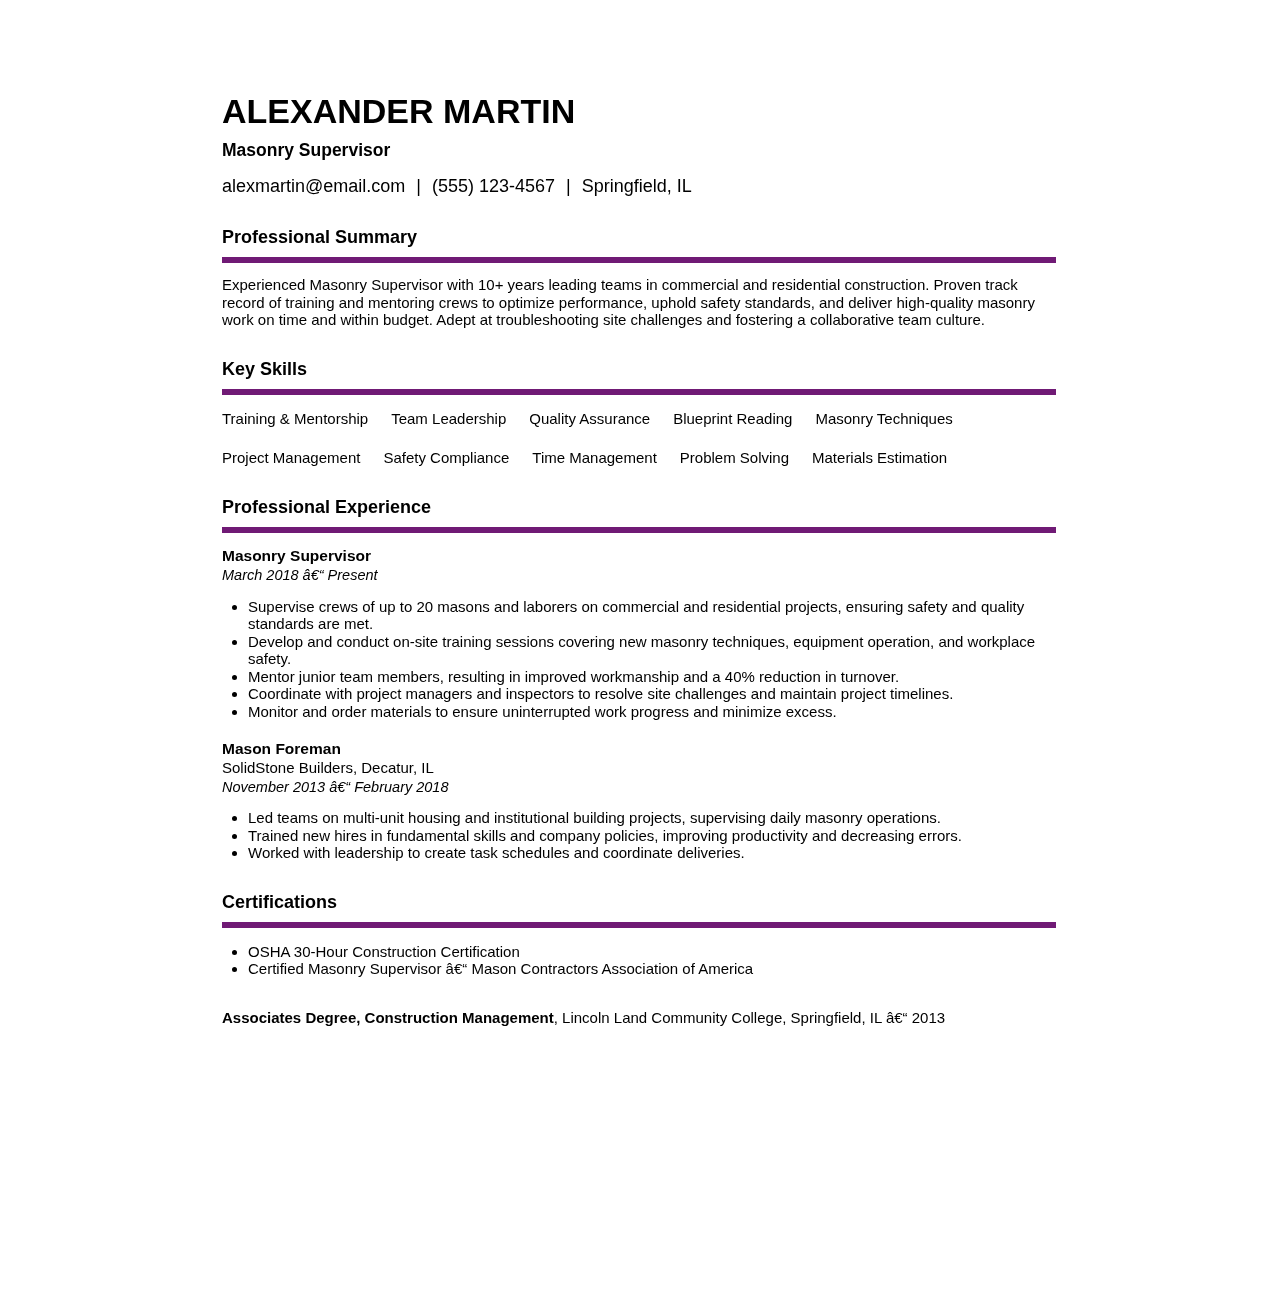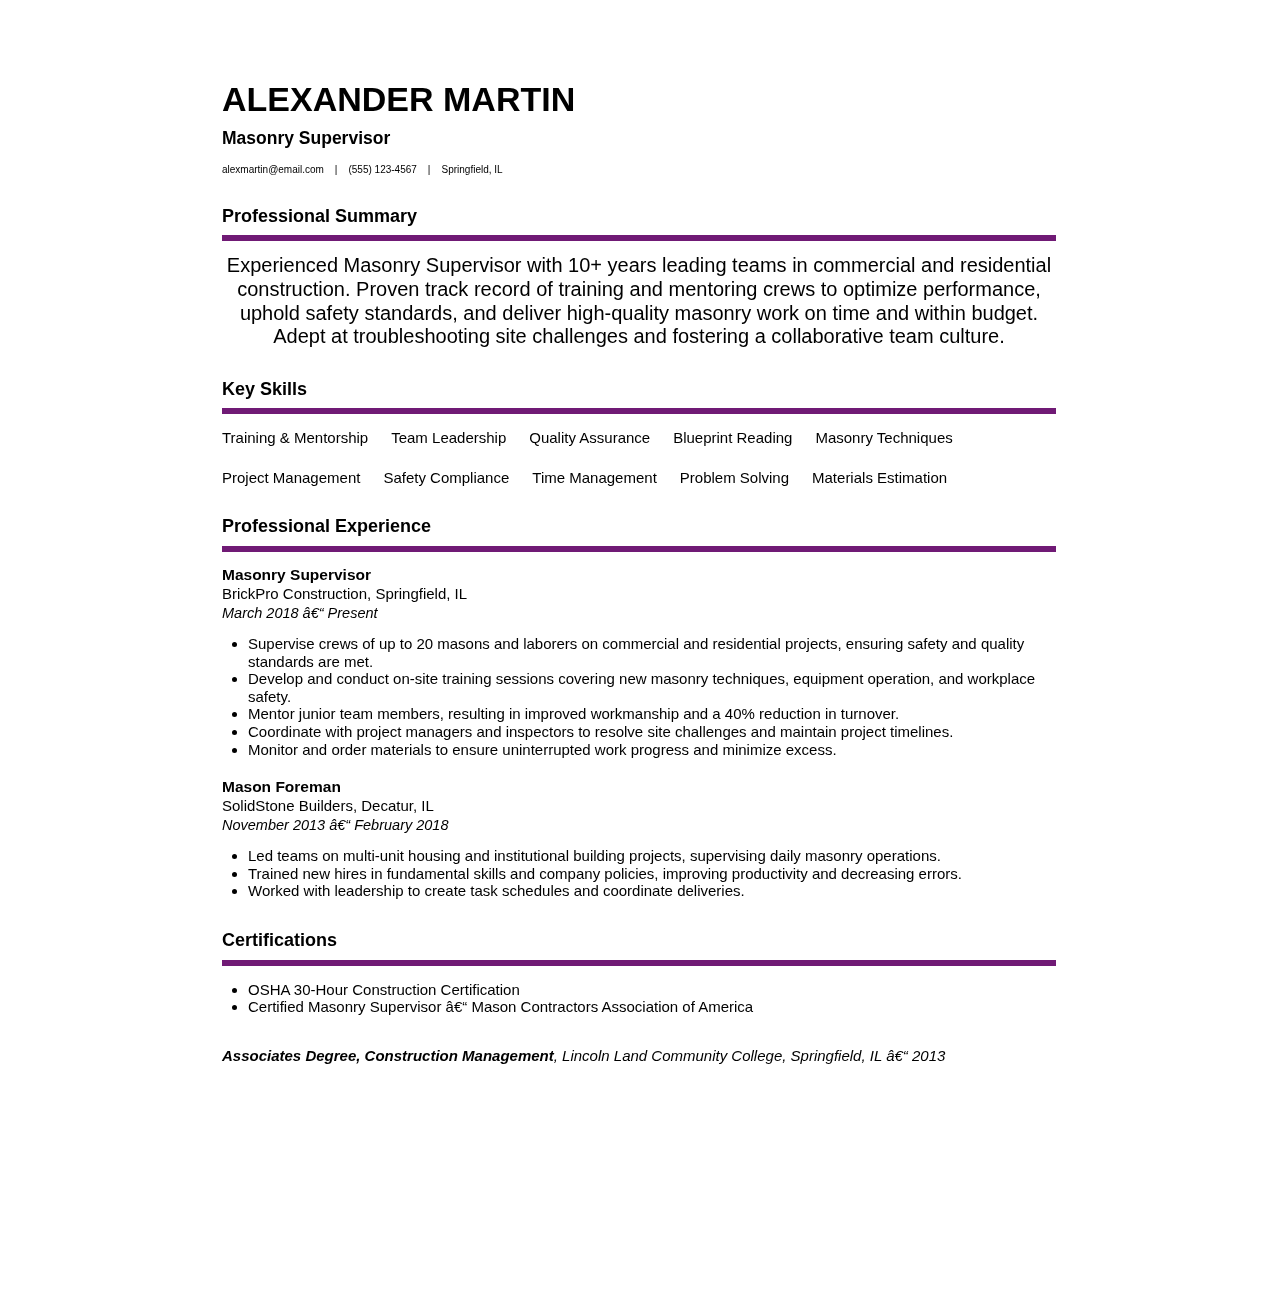--- a/index.html
+++ b/index.html
@@ -10,40 +10,40 @@
     color: #000000;
     font-family: "Liberation Sans", sans-serif;
   }
   body {
     width: 1278px;
     height: 1300px;
     overflow: hidden;
   }
   .page {
     width: 834px;
-    margin: 0 auto;
+    margin: 12px auto;
     padding-top: 81px;
   }
 
   
   .candidate-name {
     font-size: 34px;
     font-weight: bold;
     line-height: 1.1;
     margin: 0;
   }
   .candidate-title {
     font-size: 17.5px;
     font-weight: bold;
     line-height: 1.15;
     margin: 10px 0 0 0;
   }
   .contact-line {
     margin-top: 15px;
-    font-size: 10px;
+    font-size: 18px;
     line-height: 1.2;
   }
   .sep { margin: 0 11px; }
   .contact-linkedin {
     margin-top: 5px;
     font-size: 15px;
     line-height: 1.2;
   }
 
   
@@ -51,23 +51,22 @@
   .section-heading {
     font-size: 18px;
     font-weight: bold;
     line-height: 1.1;
     margin: 0;
     padding-bottom: 9px;
     border-bottom: 6px solid #701a75;
   }
   .summary-text {
     margin: 13px 0 0 0;
-    font-size: 20px;
+    font-size: 15px;
     line-height: 1.18;
-    text-align: center;
   }
 
   
   .skills-list {
     margin-top: 16px;
     display: flex;
     flex-wrap: wrap;
     column-gap: 33px;
     row-gap: 16px;
     font-size: 15px;
@@ -104,21 +103,20 @@
   ul.bullet-list li { margin: 0; padding: 0; }
 
   
   .section-certifications ul.bullet-list { margin-top: 15px; }
 
   
   .education-line {
     margin: 15px 0 0 0;
     font-size: 15px;
     line-height: 1.2;
-    font-style: italic;
   }
   .education-degree { font-weight: bold; }
 </style>
 </head>
 <body>
 
 <div class="page">
 
   <header>
     <h1 class="candidate-name">ALEXANDER MARTIN</h1>
@@ -157,21 +155,20 @@
 
         <span class="skill-item">Materials Estimation</span>
       </div>
   </section>
 
   <section class="section-experience">
     <h3 class="section-heading">Professional Experience</h3>
 
     <div class="job">
       <p class="job-title">Masonry Supervisor</p>
-      <p class="job-company">BrickPro Construction, Springfield, IL</p>
       <p class="job-dates">March 2018 â€“ Present</p>
       <ul class="bullet-list">
 
           <li>Supervise crews of up to 20 masons and laborers on commercial and residential projects, ensuring safety and quality standards are met.</li>
 
           <li>Develop and conduct on-site training sessions covering new masonry techniques, equipment operation, and workplace safety.</li>
 
           <li>Mentor junior team members, resulting in improved workmanship and a 40% reduction in turnover.</li>
 
           <li>Coordinate with project managers and inspectors to resolve site challenges and maintain project timelines.</li>

